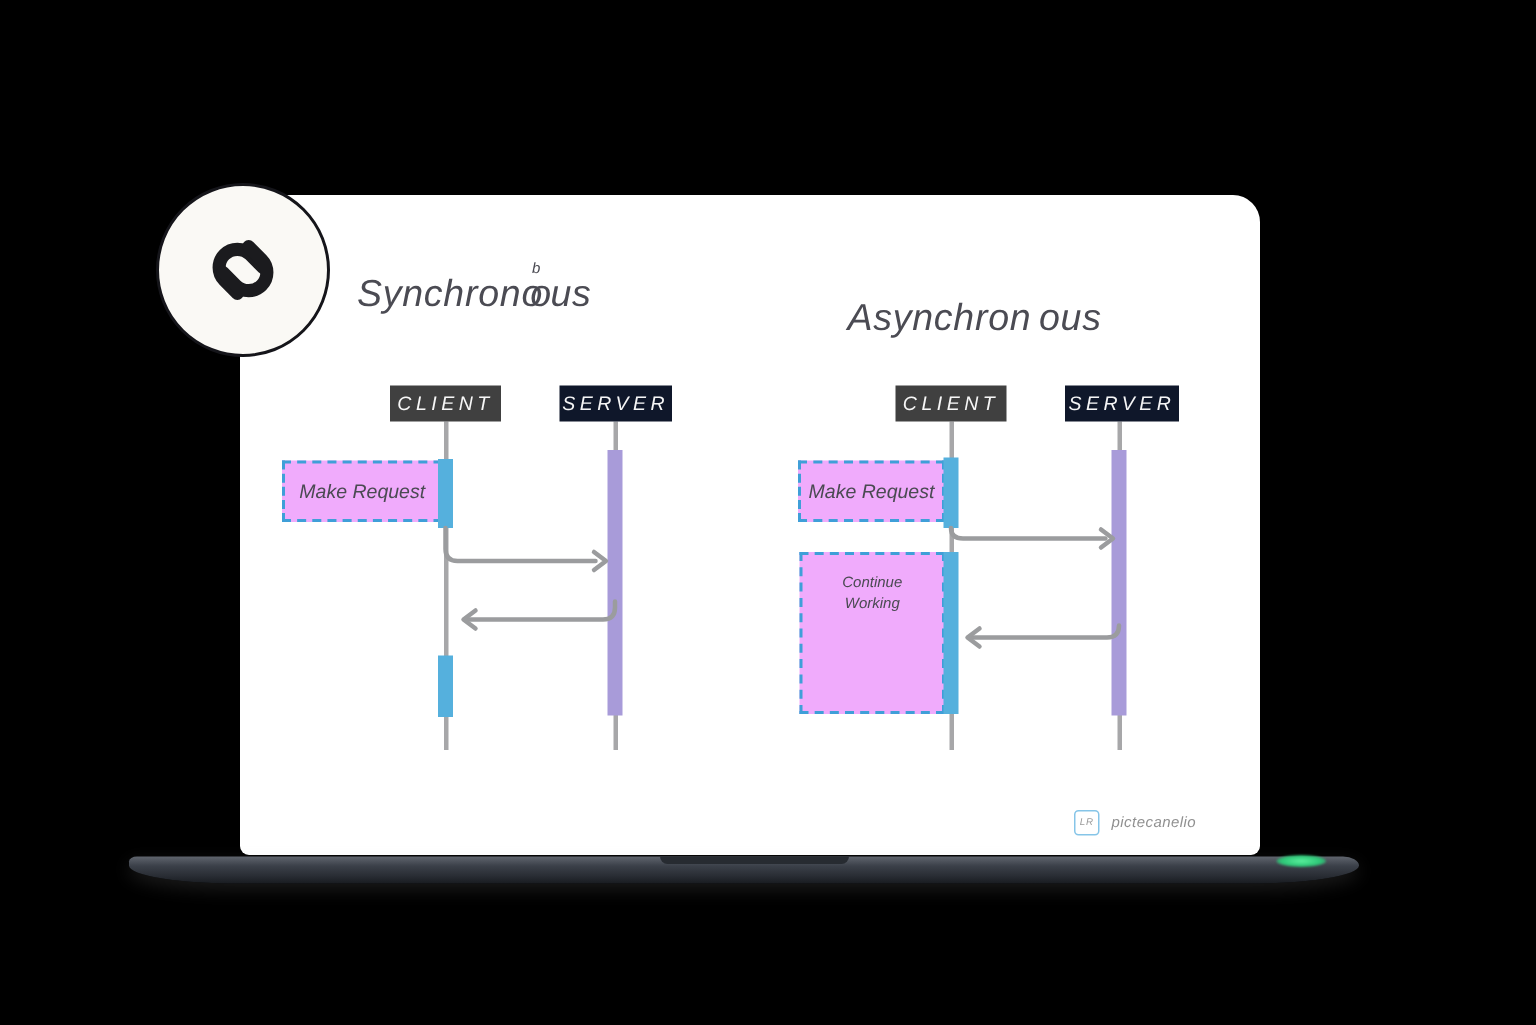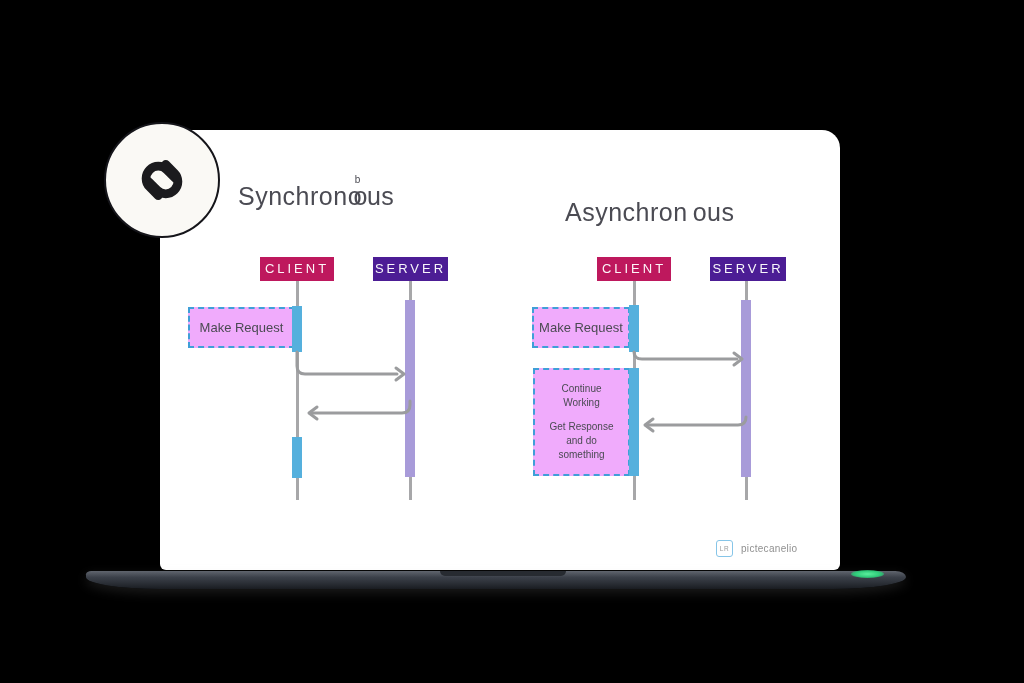--- a/index.html
+++ b/index.html
@@ -1,18 +1,18 @@
 <!DOCTYPE html>
 <html><head>
 <meta charset="utf-8">
 <style>
   * { margin:0; padding:0; box-sizing:border-box; }
   html,body { width:1024px; height:683px; background:#000; overflow:hidden;
               font-family:"Liberation Sans", sans-serif; }
-  .stage { position:relative; width:904px; height:683px; background:#000; }
+  .stage { position:relative; width:904px; height:683px; background:#000;font-style:italic; }
 
   
   .screen { position:absolute; left:160px; top:130px; width:680px; height:440px;
             background:#ffffff; border-radius:18px 18px 6px 6px; z-index:2; overflow:hidden; }
   .base { position:absolute; left:86px; top:571px; width:820px; height:18px; z-index:3;
           background:linear-gradient(180deg,#60656e 0%,#3b4049 35%,#2a2e35 70%,#191c21 100%);
           border-radius:8px 16px 110px 110px / 5px 9px 18px 18px;
           box-shadow:0 4px 12px rgba(170,170,170,0.16); }
   .base::before { content:""; position:absolute; left:354px; top:0; width:126px; height:5px;
           background:#272b31; border-radius:0 0 5px 5px; }
@@ -32,22 +32,22 @@
   .title-left  { left:78px; }
   .title-right { left:405px;margin-top:16px; }
   .oo-wrap { position:relative; display:inline-block; }
   .lig { letter-spacing:-0.32em; margin-right:0.30em; }
   .oo-mark { position:absolute; top:-8px; left:7px; font-size:10px; color:#4a4a52; }
   .t-gap { margin-left:5px; }
 
   
   .head-box { position:absolute; top:127px; height:24px; line-height:24px; text-align:center;
               font-size:13px; color:rgba(255,255,255,0.96); letter-spacing:3px; font-weight:500; }
-  .head-client { background:#be185d; }
-  .head-server { background:#4c1d95; }
+  .head-client { background:#404040; }
+  .head-server { background:#0f172a; }
   .lifeline { position:absolute; width:3px; background:#a7a7a9; top:151px; height:219px; }
   .act-blue  { position:absolute; width:10px; background:#55b0dd; }
   .act-purple{ position:absolute; width:10px; background:#a89bd9; top:170px; height:177px; }
   .dash-box { position:absolute; border:2px dashed #3f9fd8; background:#f0abfc;
               color:#4a4a52; font-size:13px; }
   .preline { white-space:pre-line; }
   .note { position:absolute; color:#4a4a52; font-size:13px; line-height:15px; text-align:center; }
   .arrows { position:absolute; left:0; top:0; width:680px; height:440px; pointer-events:none; }
 
   
@@ -119,23 +119,20 @@
     <div class="head-box head-server ax-server">SERVER</div>
 
     <div class="dash-box ax-req">
       <span>Make Request</span>
     </div>
     <div class="act-blue ax-cbar1"></div>
 
     <div class="dash-box ax-box2">
       <div class="preline">Continue
 Working</div>
-      <div class="preline blk2">Get Response
-and do
-something</div>
     </div>
     <div class="act-blue ax-cbar2"></div>
 
     <svg class="arrows" viewBox="0 0 680 440" xmlns="http://www.w3.org/2000/svg" fill="none" stroke="#9b9c9e" stroke-width="3" stroke-linecap="round" stroke-linejoin="round">
 
       <path d="M137,222 L137,236 Q137,244 145,244 L237,244"></path>
       <path d="M236,238 L244,244 L236,250"></path>
 
       <path d="M250,271 L250,275 Q250,283 242,283 L150,283"></path>
       <path d="M157,277 L149,283 L157,289"></path>

